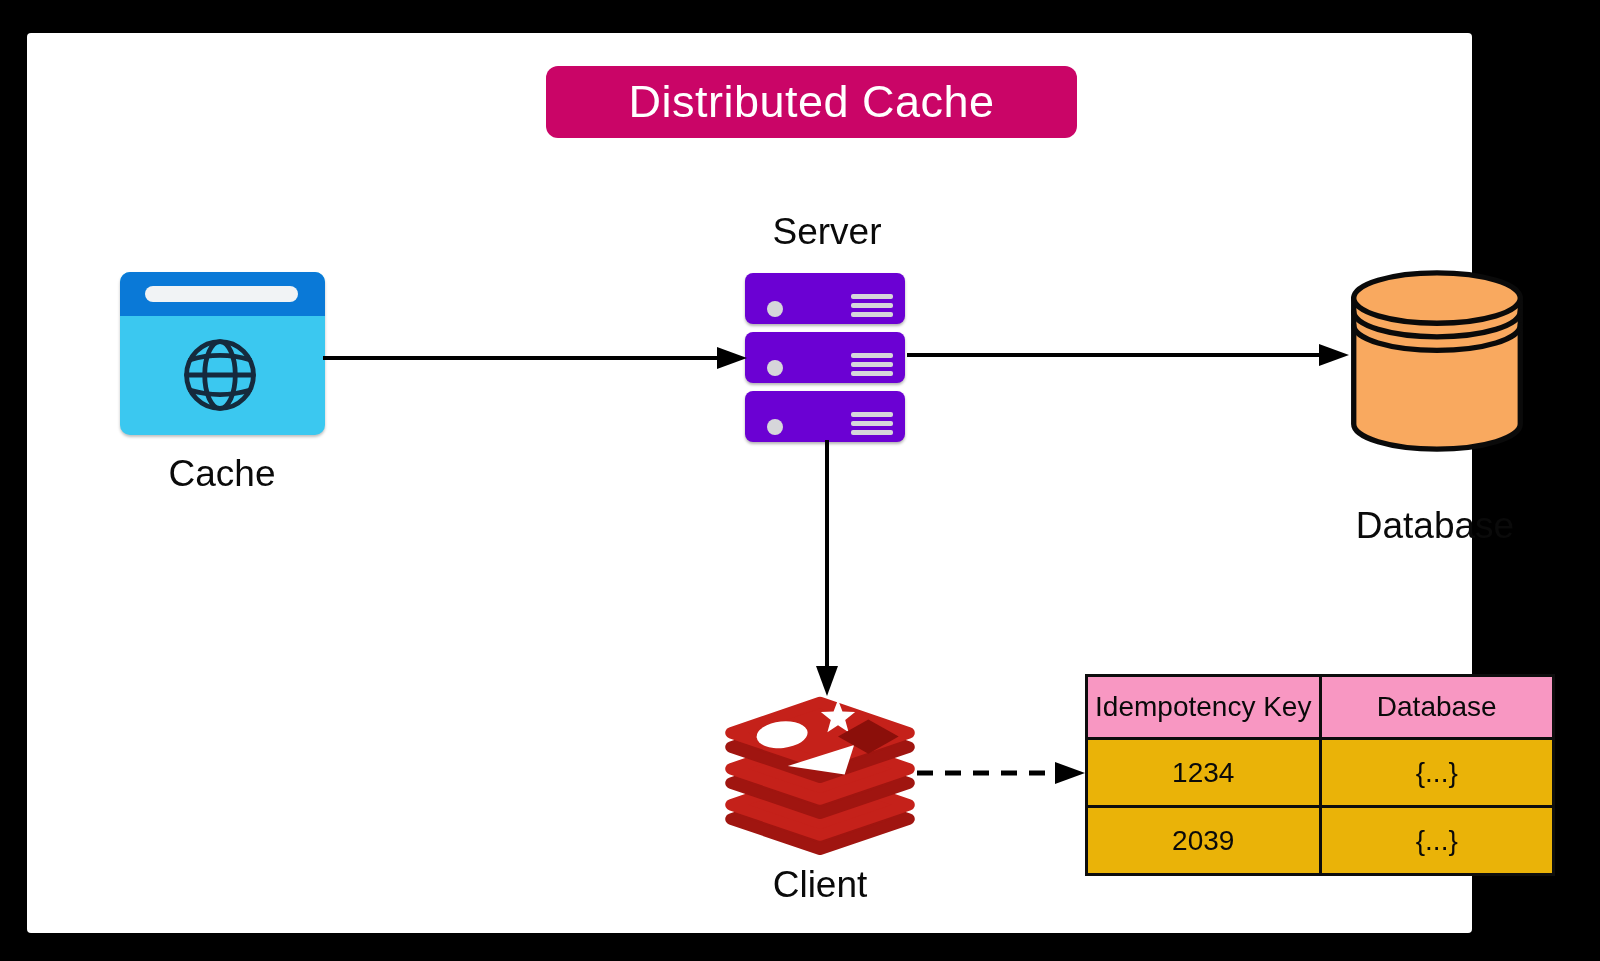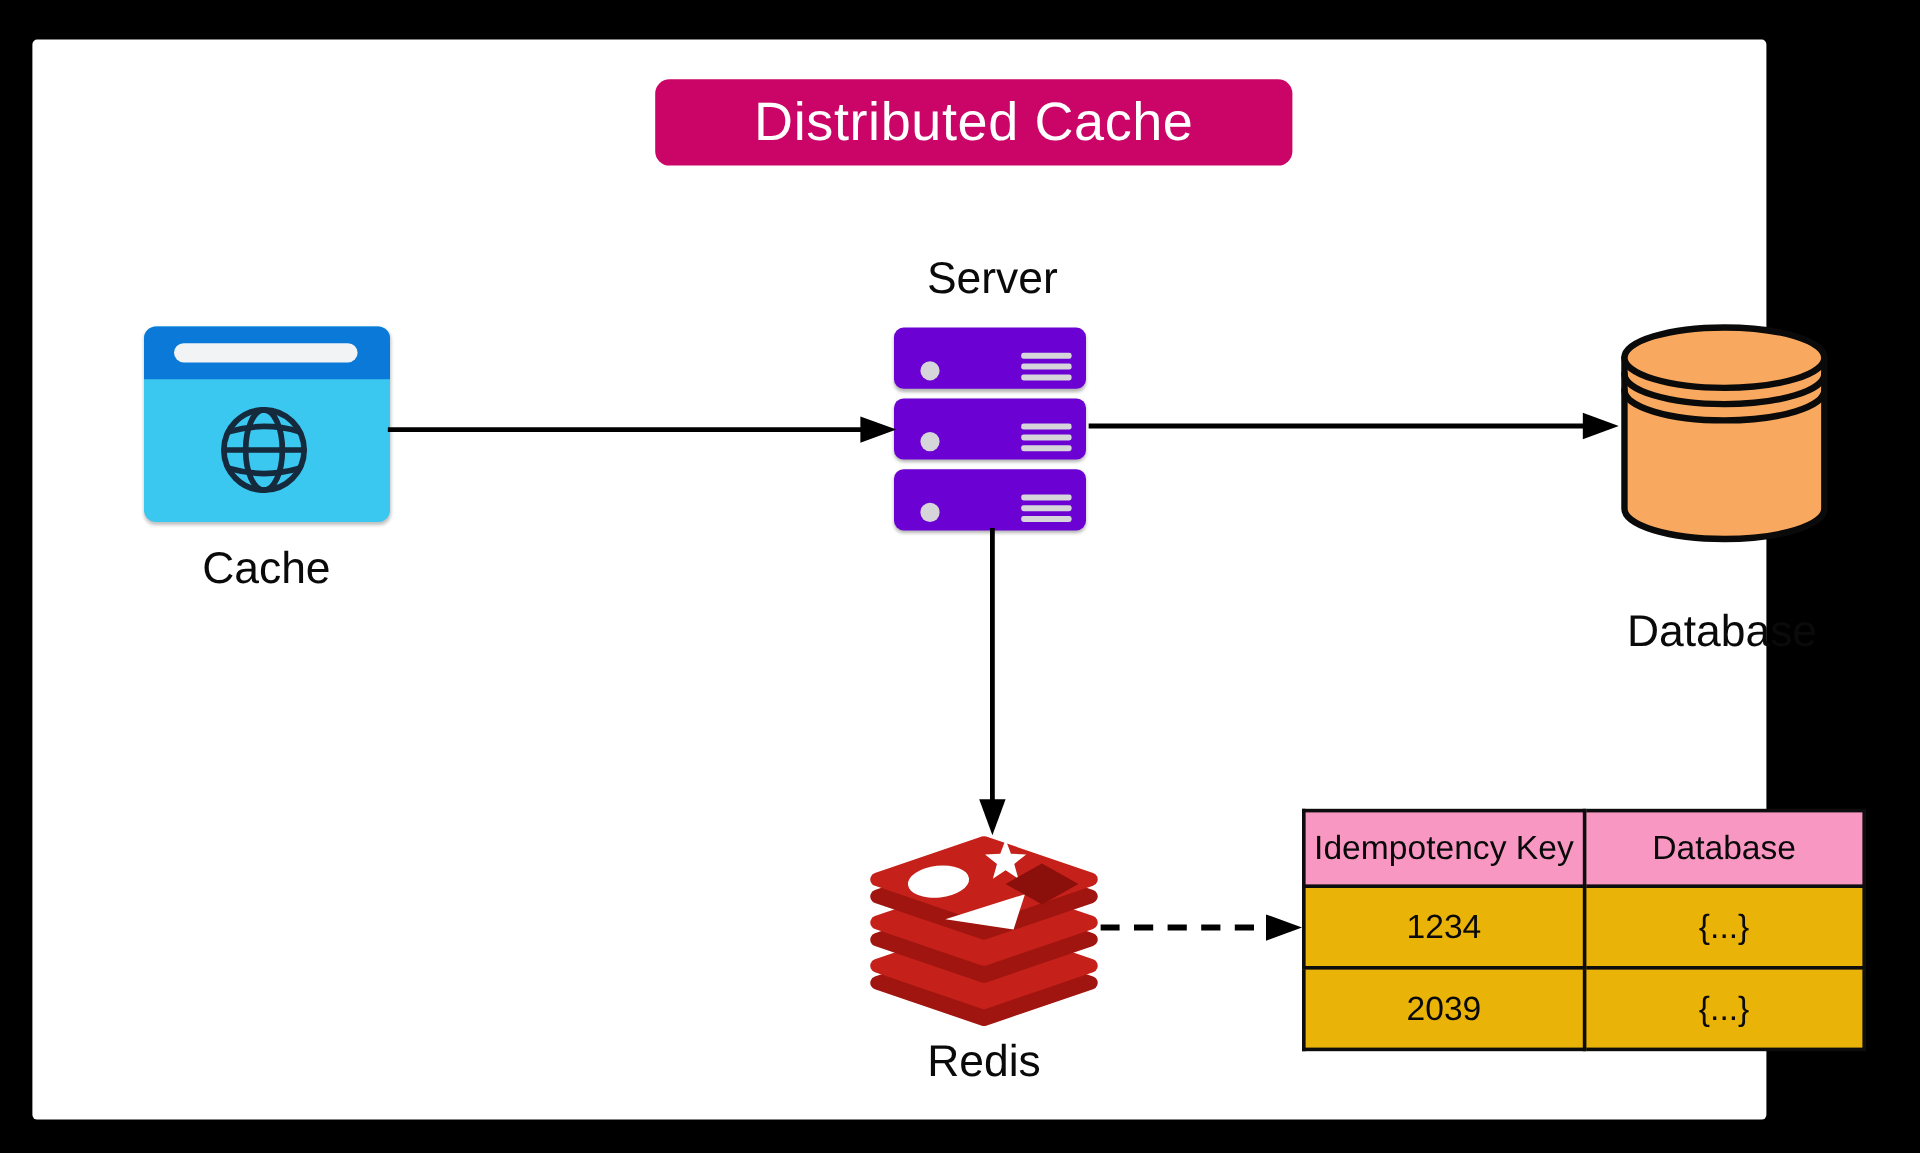--- a/index.html
+++ b/index.html
@@ -125,21 +125,21 @@
 
         <polygon points="6,57 100,25 194,57 100,89" fill="#A01510" stroke="#A01510" stroke-width="12"></polygon>
         <polygon points="6,42 100,10 194,42 100,74" fill="#C5211A" stroke="#C5211A" stroke-width="12"></polygon>
       </g>
 
       <polygon fill="#ffffff" points="119,7 123.7,19.5 137.1,20.1 126.6,28.5 130.2,41.4 119,34 107.8,41.4 111.4,28.5 100.9,20.1 114.3,19.5"></polygon>
       <ellipse cx="60" cy="44" rx="27" ry="14" fill="#ffffff" transform="rotate(-6 60 44)"></ellipse>
       <polygon points="66,77 136,55 126,86" fill="#ffffff"></polygon>
       <polygon points="151,28 183,46 151,64 119,46" fill="#8B0F0A"></polygon>
     </svg>
-    <div class="node-label redis-label">Redis</div>
+    <div class="node-label redis-label">Client</div>
 
     <svg class="arrow a-client-server" width="424" height="32">
       <line x1="0" y1="16" x2="398" y2="16" stroke="#000" stroke-width="4"></line>
       <polygon points="424,16 394,5 394,27" fill="#000"></polygon>
     </svg>
     <svg class="arrow a-server-db" width="442" height="32">
       <line x1="0" y1="16" x2="416" y2="16" stroke="#000" stroke-width="4"></line>
       <polygon points="442,16 412,5 412,27" fill="#000"></polygon>
     </svg>
     <svg class="arrow a-server-redis" width="32" height="258">

